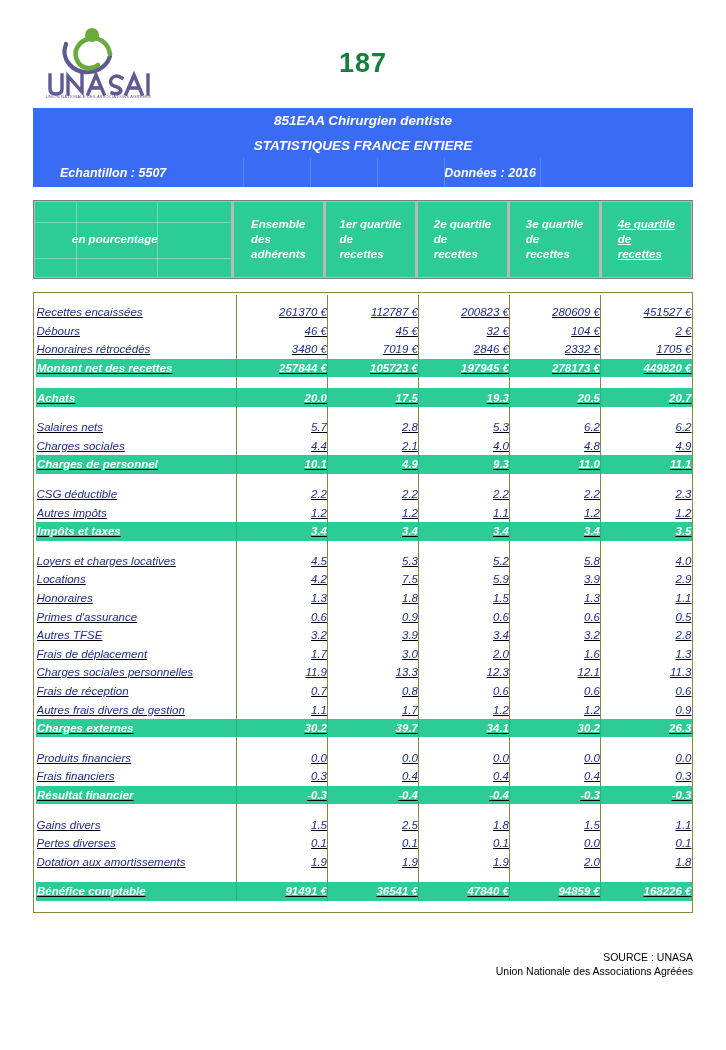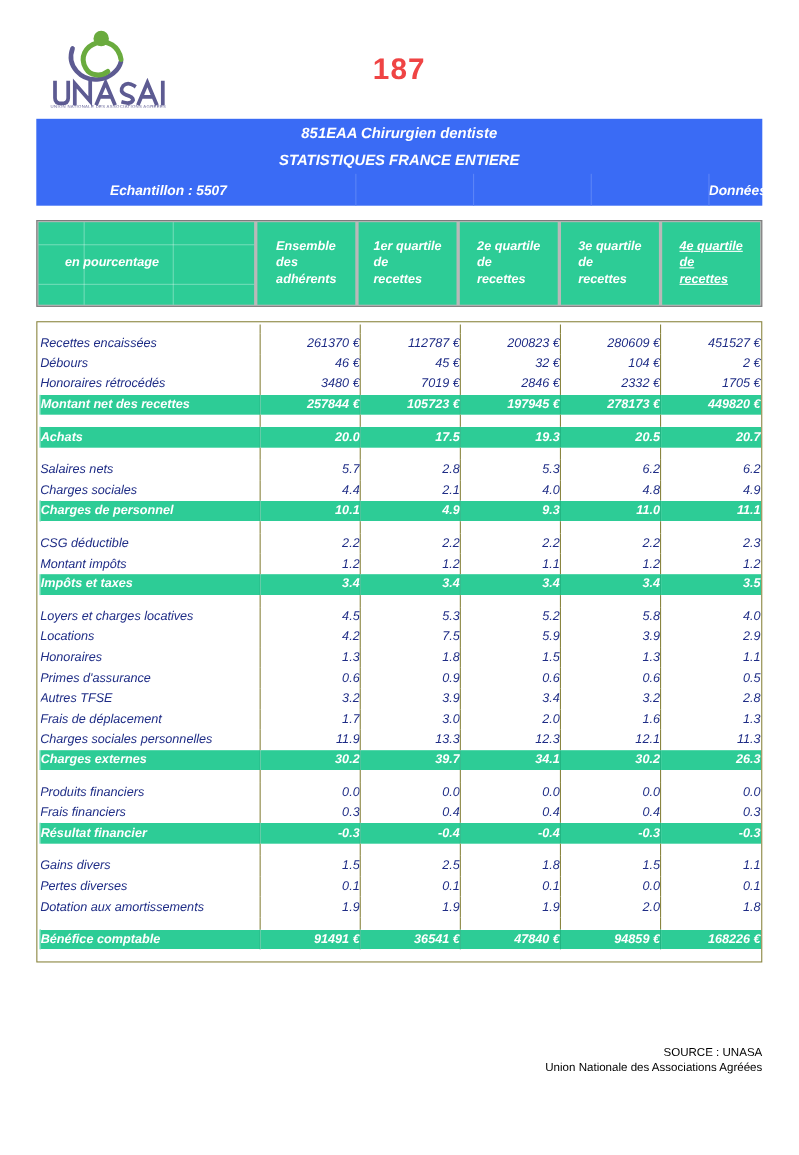--- a/index.html
+++ b/index.html
@@ -19,36 +19,35 @@
   }
   .logo{
     position:absolute; left:44px; top:26px;
     width:112px; height:72px;
   }
   .logo svg{display:block;}
   .page-num{
     position:absolute; left:0; top:48px; width:726px;
     text-align:center;
     font-size:27px; font-weight:bold; letter-spacing:1px;
-    color:#ef4444;
+    color:#15803d;
   }
 
   
   .blue-band{
     position:absolute; left:33px; top:108px;
     width:660px; height:79px;
     background:#3a6bf5;
     box-sizing:border-box;
   }
   .blue-row{
     display:flex;
     height:24px;
     align-items:flex-end;
     box-sizing:border-box;
-    gap:40px;
   }
   .blue-row.r1{height:25px;}
   .blue-row.r2{height:25px;}
   .blue-row.r3{height:29px;}
   .bcell{
     box-sizing:border-box;
     height:100%;
     display:flex; align-items:center;
     color:#ffffff;
     font-style:italic; font-weight:bold;
@@ -80,21 +79,21 @@
     color:#ffffff;
     font-style:italic; font-weight:bold;
     font-size:11.5px;
     line-height:15px;
     text-align:left;
     margin:1px 0 1px 0;
   }
   .gh-label{
     flex:0 0 196px;
     justify-content:flex-start;
-    padding-left:24px;
+    padding-left:37px;
     font-size:11.5px;
     position:relative;
     margin-left:1px;
   }
   .gh-label .grid-v{
     position:absolute; top:0; bottom:0; width:1px; background:rgba(255,255,255,.32);
   }
   .gh-label .grid-h{
     position:absolute; left:0; right:0; height:1px; background:rgba(255,255,255,.32);
   }
@@ -111,20 +110,21 @@
     background:#ffffff;
     border:1px solid #8a8540;
     box-sizing:border-box;
     padding:2px;
   }
   table.data{
     border-collapse:collapse;
     width:100%;
     table-layout:fixed;
     font-size:11.5px;
+    text-decoration:underline;
   }
   table.data td{
     padding:0;
     height:18.6px;
     box-sizing:border-box;
     white-space:nowrap;
     overflow:hidden;
   }
   col.c-lab{width:200px;}
   col.c-num{width:91px;}
@@ -373,21 +373,21 @@
         </tr>
         <tr class="plain">
           <td class="lab">CSG déductible</td>
           <td class="num">2.2</td>
           <td class="num">2.2</td>
           <td class="num">2.2</td>
           <td class="num">2.2</td>
           <td class="num">2.3</td>
         </tr>
         <tr class="plain">
-          <td class="lab">Montant impôts</td>
+          <td class="lab">Autres impôts</td>
           <td class="num">1.2</td>
           <td class="num">1.2</td>
           <td class="num">1.1</td>
           <td class="num">1.2</td>
           <td class="num">1.2</td>
         </tr>
         <tr class="hi">
           <td class="lab">Impôts et taxes</td>
           <td class="num">3.4</td>
           <td class="num">3.4</td>
@@ -452,20 +452,36 @@
           <td class="num">1.3</td>
         </tr>
         <tr class="plain">
           <td class="lab">Charges sociales personnelles</td>
           <td class="num">11.9</td>
           <td class="num">13.3</td>
           <td class="num">12.3</td>
           <td class="num">12.1</td>
           <td class="num">11.3</td>
         </tr>
+        <tr class="plain">
+          <td class="lab">Frais de réception</td>
+          <td class="num">0.7</td>
+          <td class="num">0.8</td>
+          <td class="num">0.6</td>
+          <td class="num">0.6</td>
+          <td class="num">0.6</td>
+        </tr>
+        <tr class="plain">
+          <td class="lab">Autres frais divers de gestion</td>
+          <td class="num">1.1</td>
+          <td class="num">1.7</td>
+          <td class="num">1.2</td>
+          <td class="num">1.2</td>
+          <td class="num">0.9</td>
+        </tr>
         <tr class="hi">
           <td class="lab">Charges externes</td>
           <td class="num">30.2</td>
           <td class="num">39.7</td>
           <td class="num">34.1</td>
           <td class="num">30.2</td>
           <td class="num">26.3</td>
         </tr>
         <tr class="spacer">
           <td class="lab"></td>

